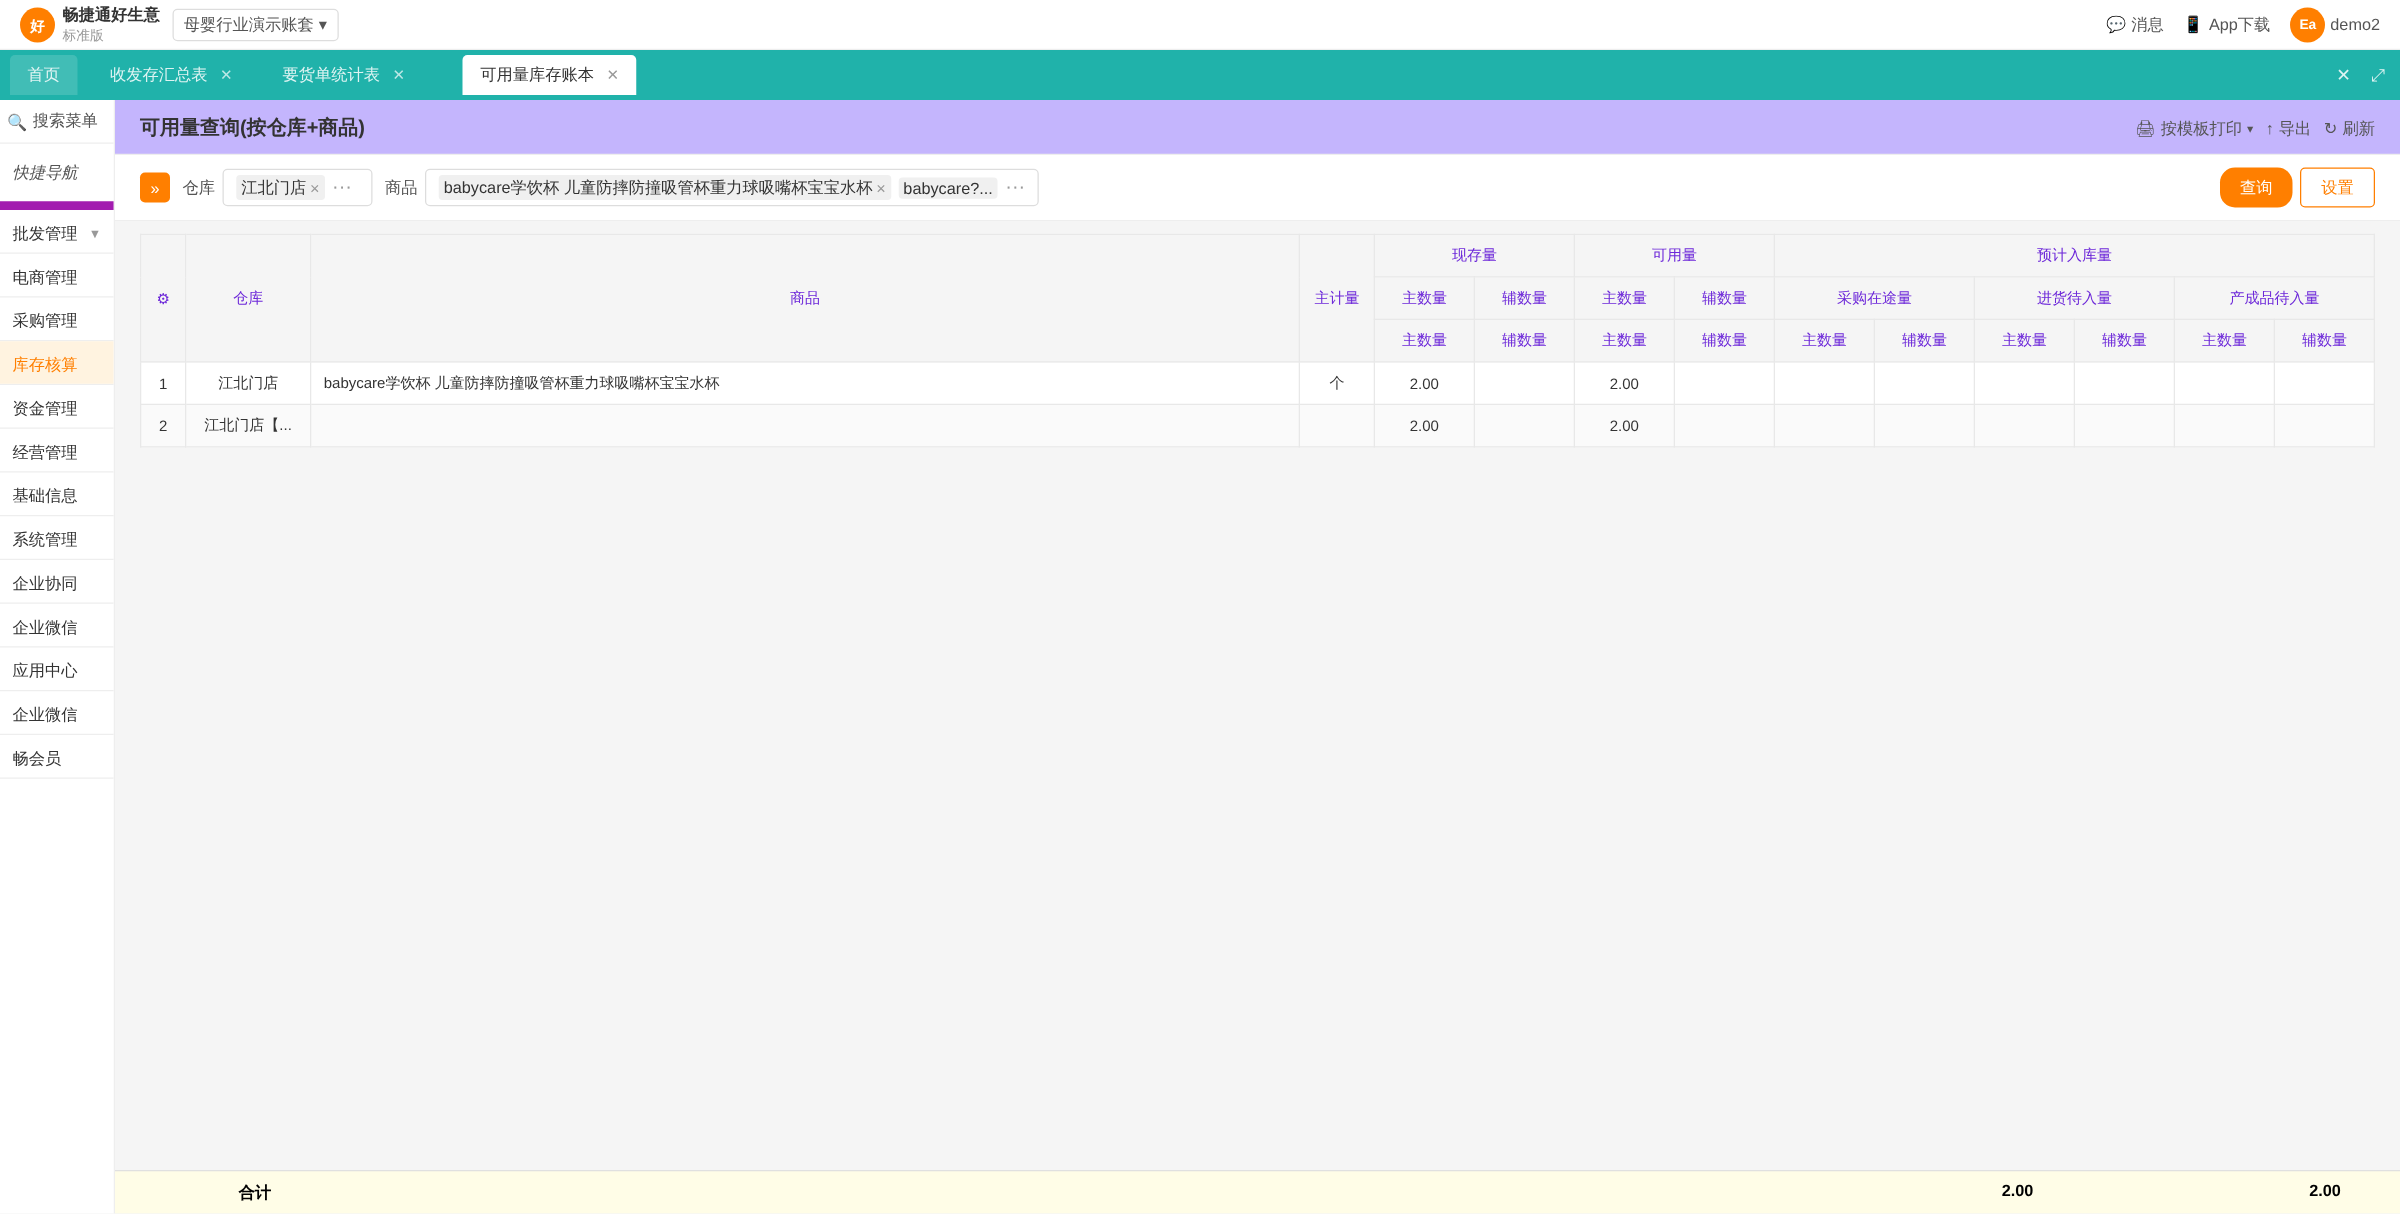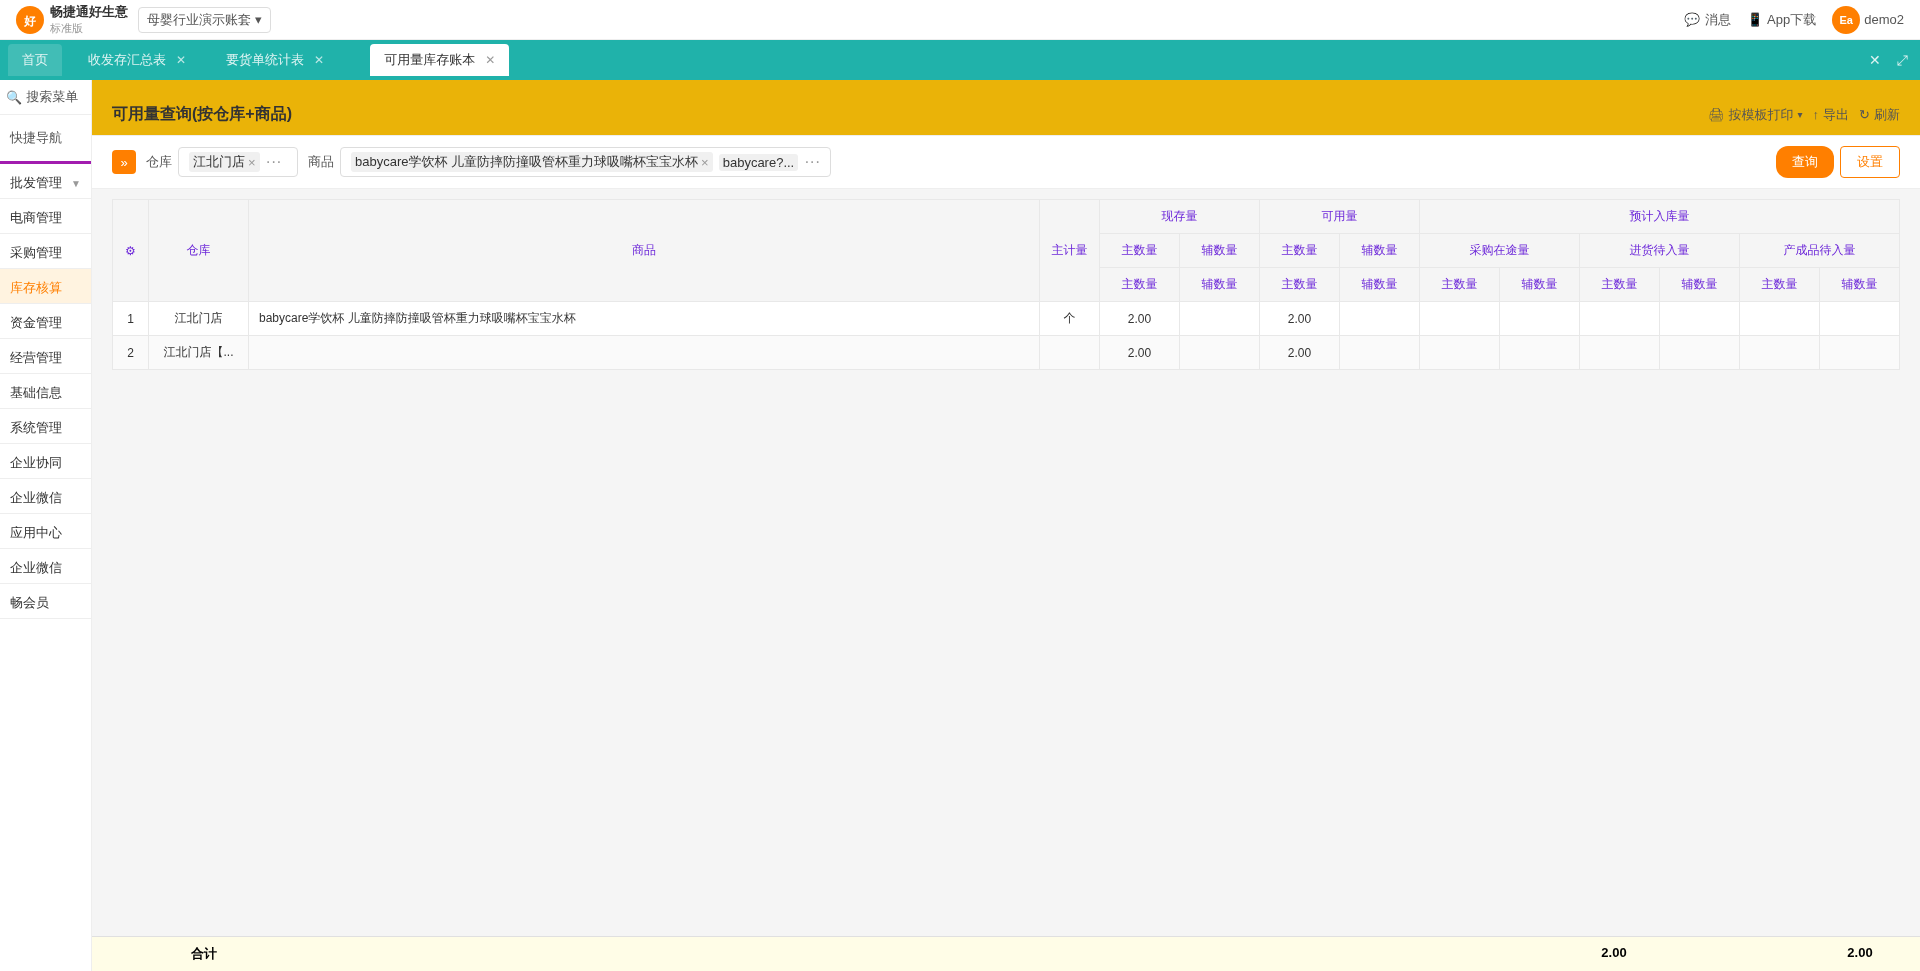--- a/index.html
+++ b/index.html
@@ -75,21 +75,22 @@
       overflow-y: auto;
     }
     .sidebar-search {
       padding: 8px 6px;
       border-bottom: 1px solid #eee;
       cursor: pointer;
       display: flex; align-items: center; gap: 4px; color: #555; font-size: 12px;
     }
     .sidebar-nav {
       padding: 6px 0;
-      border-bottom: 3px solid #a21caf;
+      border-bottom: 7px solid #a21caf;
+      font-style: italic;
     }
     .sidebar-nav-item {
       padding: 8px 10px;
       cursor: pointer;
       color: #555;
       font-size: 12px;
       display: flex; align-items: center; gap: 4px;
     }
     .sidebar-section {
       padding: 0;
@@ -110,22 +111,22 @@
     .content-area {
       flex: 1;
       display: flex;
       flex-direction: column;
       overflow: hidden;
       background: #f5f5f5;
     }
 
     
     .page-header {
-      background: #eab308;
-      padding: 24px 20px 0;
+      background: #c4b5fd;
+      padding: 12px 20px 0;
       border-bottom: 1px solid #eee;
       flex-shrink: 0;
     }
     .page-title-row {
       display: flex; align-items: center; justify-content: space-between; margin-bottom: 10px;
     }
     .page-title { font-size: 16px; font-weight: 600; color: #333; }
     .page-actions { display: flex; align-items: center; gap: 10px; }
     .btn-template { display: flex; align-items: center; gap: 4px; font-size: 12px; color: #555; cursor: pointer; }
     .btn-export { display: flex; align-items: center; gap: 4px; font-size: 12px; color: #555; cursor: pointer; }

